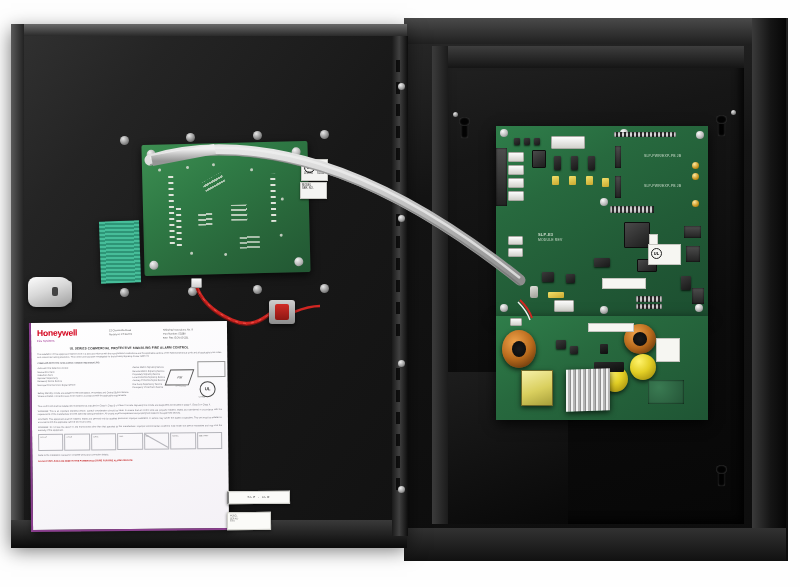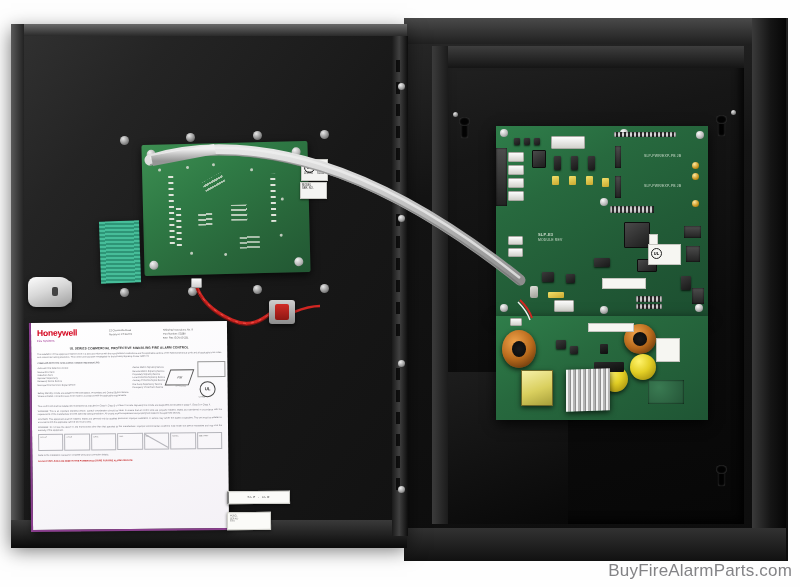--- a/index.html
+++ b/index.html
@@ -481,15 +481,14 @@
   </div>
 
   <div class="modlabel" style="left:227px;top:491px;width:60px;height:11px;line-height:11px;transform:rotate(-0.6deg);
        border-left:2px solid #7e7e7e;">SLP - 6LR</div>
   <div class="modlabel2" style="left:227px;top:512px;width:38px;height:14px;transform:rotate(-0.6deg);">
     <div>MODEL</div>
     <div>SER NO.</div>
     <div>0001</div>
   </div>
 
-  <div class="watermark">BuyFireAlarmParts.com</div>
 
 </div>
 
 </body></html>

